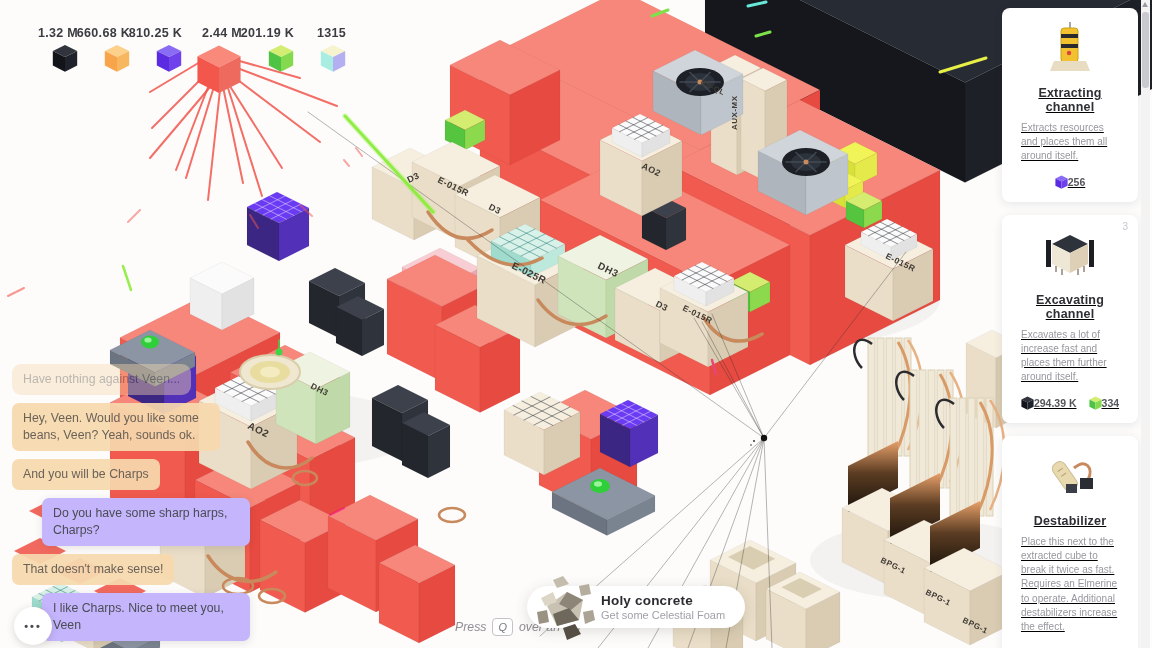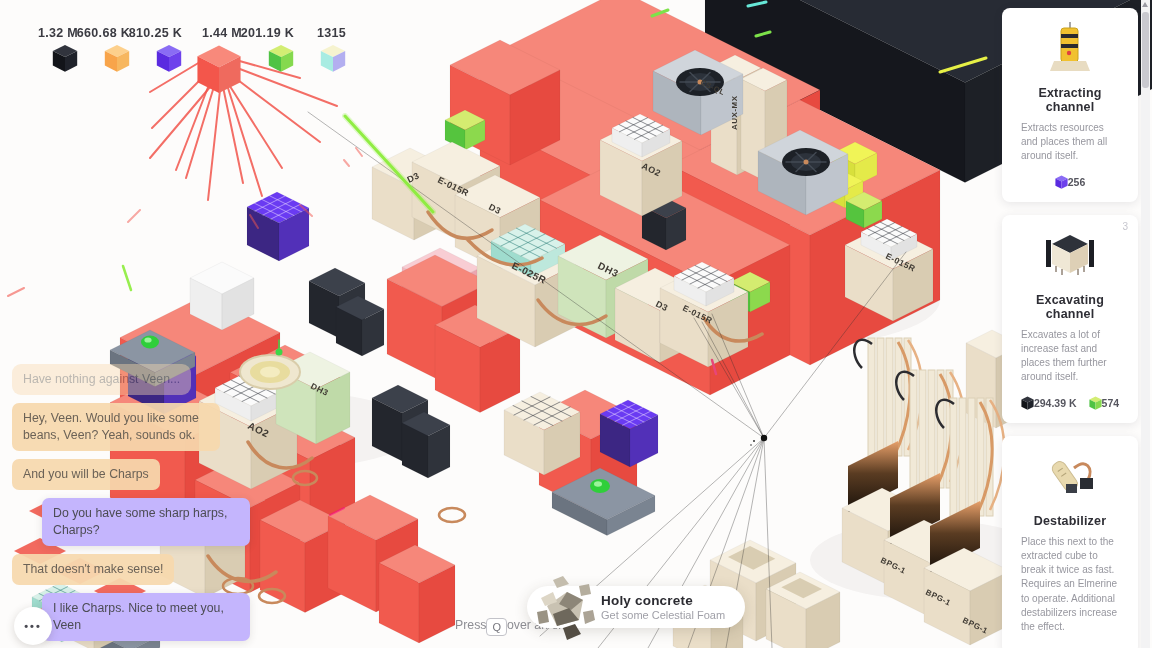--- a/index.html
+++ b/index.html
@@ -8,21 +8,21 @@
   #scene{position:absolute;left:0;top:0;z-index:1;}
   
   #resource-bar{position:absolute;left:26px;top:26px;z-index:8;display:flex;align-items:flex-start;}
   .res-item{display:flex;flex-direction:column;align-items:flex-end;width:52px;}
   .res-item.big{width:60px;}
   .res-label{font-size:12.5px;font-weight:bold;color:#3b3b42;letter-spacing:.3px;white-space:nowrap;margin-bottom:4px;}
   .res-cube{display:block;}
   
   #sidebar{position:absolute;left:1002px;top:8px;width:136px;z-index:9;display:flex;flex-direction:column;gap:13px;}
   .card{position:relative;background:#ffffff;border-radius:8px;box-shadow:0 2px 10px rgba(40,40,60,.10);
-        padding:10px 12px 13px;text-align:center;}
+        padding:10px 12px 13px;text-align:center;text-decoration:underline;}
   .card .badge{position:absolute;top:6px;right:10px;font-size:10px;color:#c6c6ce;}
   .card .icon{height:62px;display:flex;align-items:center;justify-content:center;}
   .card h3{margin:6px 0 7px;font-size:12.5px;color:#2e2e35;letter-spacing:.2px;}
   .card p{margin:7px;font-size:10px;line-height:1.42;color:#97979f;text-align:left;}
   .card .costs{margin-top:11px;display:flex;justify-content:center;gap:12px;align-items:center;}
   .cost{display:flex;align-items:center;font-size:10.5px;font-weight:bold;color:#55555e;}
   
   #scrollbar{position:absolute;right:2px;top:0;width:9px;height:648px;background:#f3f3f4;z-index:10;}
   #scroll-up{position:absolute;top:2px;left:1px;width:0;height:0;border-left:3.5px solid transparent;
              border-right:3.5px solid transparent;border-bottom:5px solid #9a9aa2;}
@@ -38,21 +38,21 @@
         background:#fff;box-shadow:0 2px 8px rgba(60,50,40,.18);z-index:8;display:flex;align-items:center;
         justify-content:center;font-size:11px;letter-spacing:2px;color:#4a4a52;font-weight:bold;cursor:pointer;border:none;}
   
   #notif{position:absolute;left:527px;top:586px;height:42px;background:#fff;border-radius:22px;
          box-shadow:0 3px 14px rgba(70,60,45,.16);z-index:8;display:flex;flex-direction:column;
          justify-content:center;padding:0 20px 0 74px;}
   #notif .t{font-size:13.5px;font-weight:bold;color:#2b2b31;letter-spacing:.2px;}
   #notif .s{font-size:11px;color:#a0a0a8;margin-top:1px;}
   #notif-icon{position:absolute;left:-4px;top:-14px;z-index:9;}
   
-  #hint{position:absolute;left:455px;top:618px;z-index:7;font-size:12.3px;color:#8e8e94;display:flex;align-items:flex-start;gap:0;}
+  #hint{position:absolute;left:455px;top:618px;z-index:7;font-size:12.3px;color:#8e8e94;display:flex;align-items:center;gap:6px;font-style:italic;}
   #hint .key{display:inline-block;border:1px solid #c3c3c9;border-radius:4px;background:#fff;padding:0 5px;
              font-size:11px;color:#77777e;line-height:16px;}
 </style>
 </head>
 <body>
 
 <svg id="scene" width="1152" height="648" viewBox="0 0 1152 648">
   <defs>
     <linearGradient id="hsg" x1="0" y1="0" x2="0" y2="1">
       <stop offset="0" stop-color="#e8a06a"></stop>
@@ -479,21 +479,21 @@
     </div>
     <div class="res-item">
       <div class="res-label">810.25 K</div>
       <svg width="26" height="28.6" viewBox="0 0 32 35" class="res-cube">
         <polygon points="16,1 31,8.5 16,16 1,8.5" fill="#8a6cf4"></polygon>
         <polygon points="1,8.5 16,16 16,34 1,26.5" fill="#5a2be0"></polygon>
         <polygon points="31,8.5 16,16 16,34 31,26.5" fill="#6e41ec"></polygon>
       </svg>
     </div>
     <div class="res-item big">
-      <div class="res-label">1.44 M</div>
+      <div class="res-label">2.44 M</div>
       <svg width="46" height="50.6" viewBox="0 0 32 35" class="res-cube">
         <polygon points="16,1 31,8.5 16,16 1,8.5" fill="#f8897b"></polygon>
         <polygon points="1,8.5 16,16 16,34 1,26.5" fill="#f3564b"></polygon>
         <polygon points="31,8.5 16,16 16,34 31,26.5" fill="#ef6a5e"></polygon>
       </svg>
     </div>
     <div class="res-item">
       <div class="res-label">201.19 K</div>
       <svg width="26" height="28.6" viewBox="0 0 32 35" class="res-cube">
         <polygon points="16,1 31,8.5 16,16 1,8.5" fill="#d3ed73"></polygon>
@@ -561,21 +561,21 @@
             <polygon points="31,8.5 16,16 16,34 31,26.5" fill="#1f222a"></polygon>
           </svg>
           <span>294.39 K</span>
         </span>
         <span class="cost">
           <svg width="13" height="14.3" viewBox="0 0 32 35">
             <polygon points="16,1 31,8.5 16,16 1,8.5" fill="#d3ed73"></polygon>
             <polygon points="1,8.5 16,16 16,34 1,26.5" fill="#4fc344"></polygon>
             <polygon points="31,8.5 16,16 16,34 31,26.5" fill="#85d94e"></polygon>
           </svg>
-          <span>574</span>
+          <span>334</span>
         </span>
       </div>
     </div>
     <div class="card">
       <div class="icon">
         <svg width="68" height="58" viewBox="0 0 68 58">
           <g transform="rotate(-35 30 30)">
             <rect x="23" y="12" width="14" height="32" rx="6" fill="#e8d9ae" stroke="#cdbd92"></rect>
             <line x1="27" y1="20" x2="33" y2="20" stroke="#b3a478"></line>
             <line x1="27" y1="26" x2="33" y2="26" stroke="#b3a478"></line>

